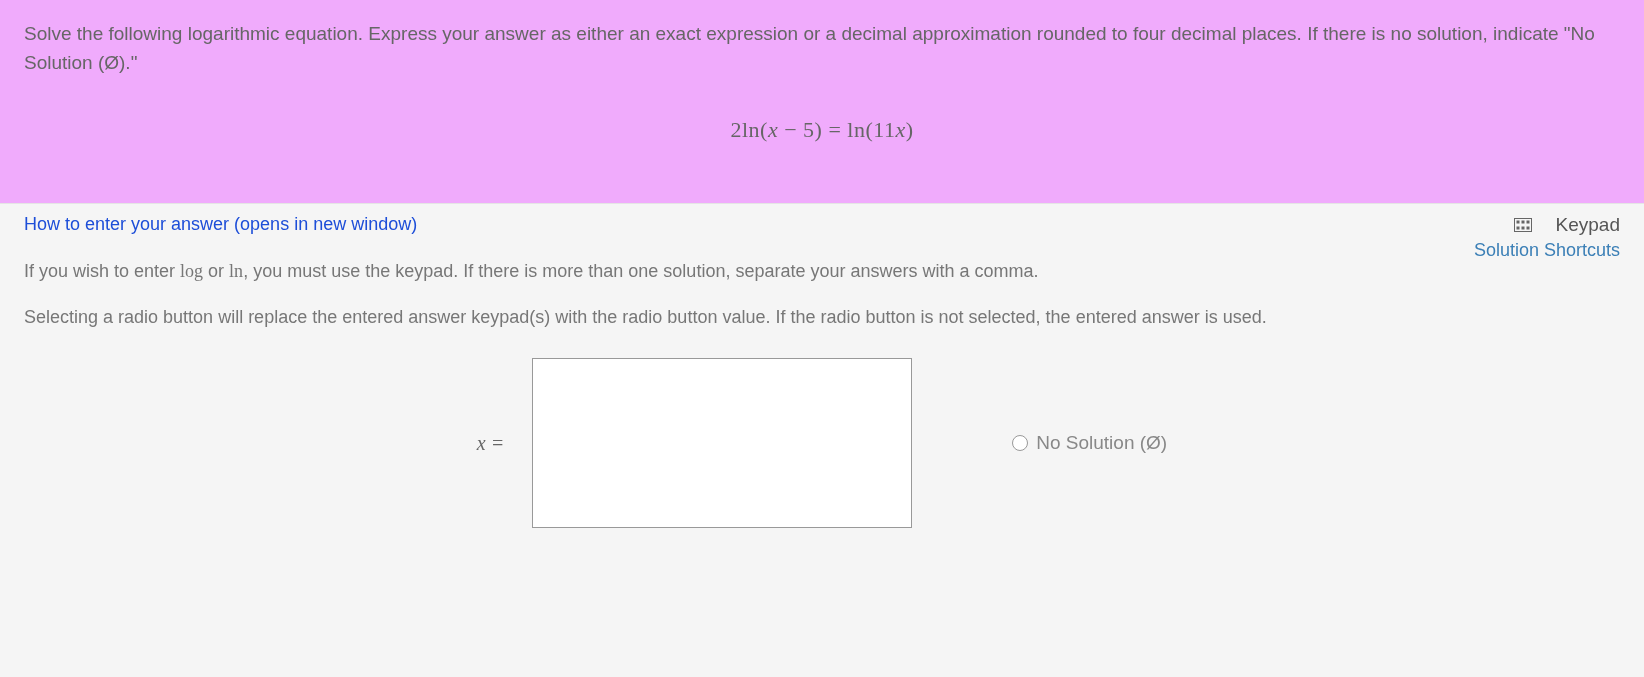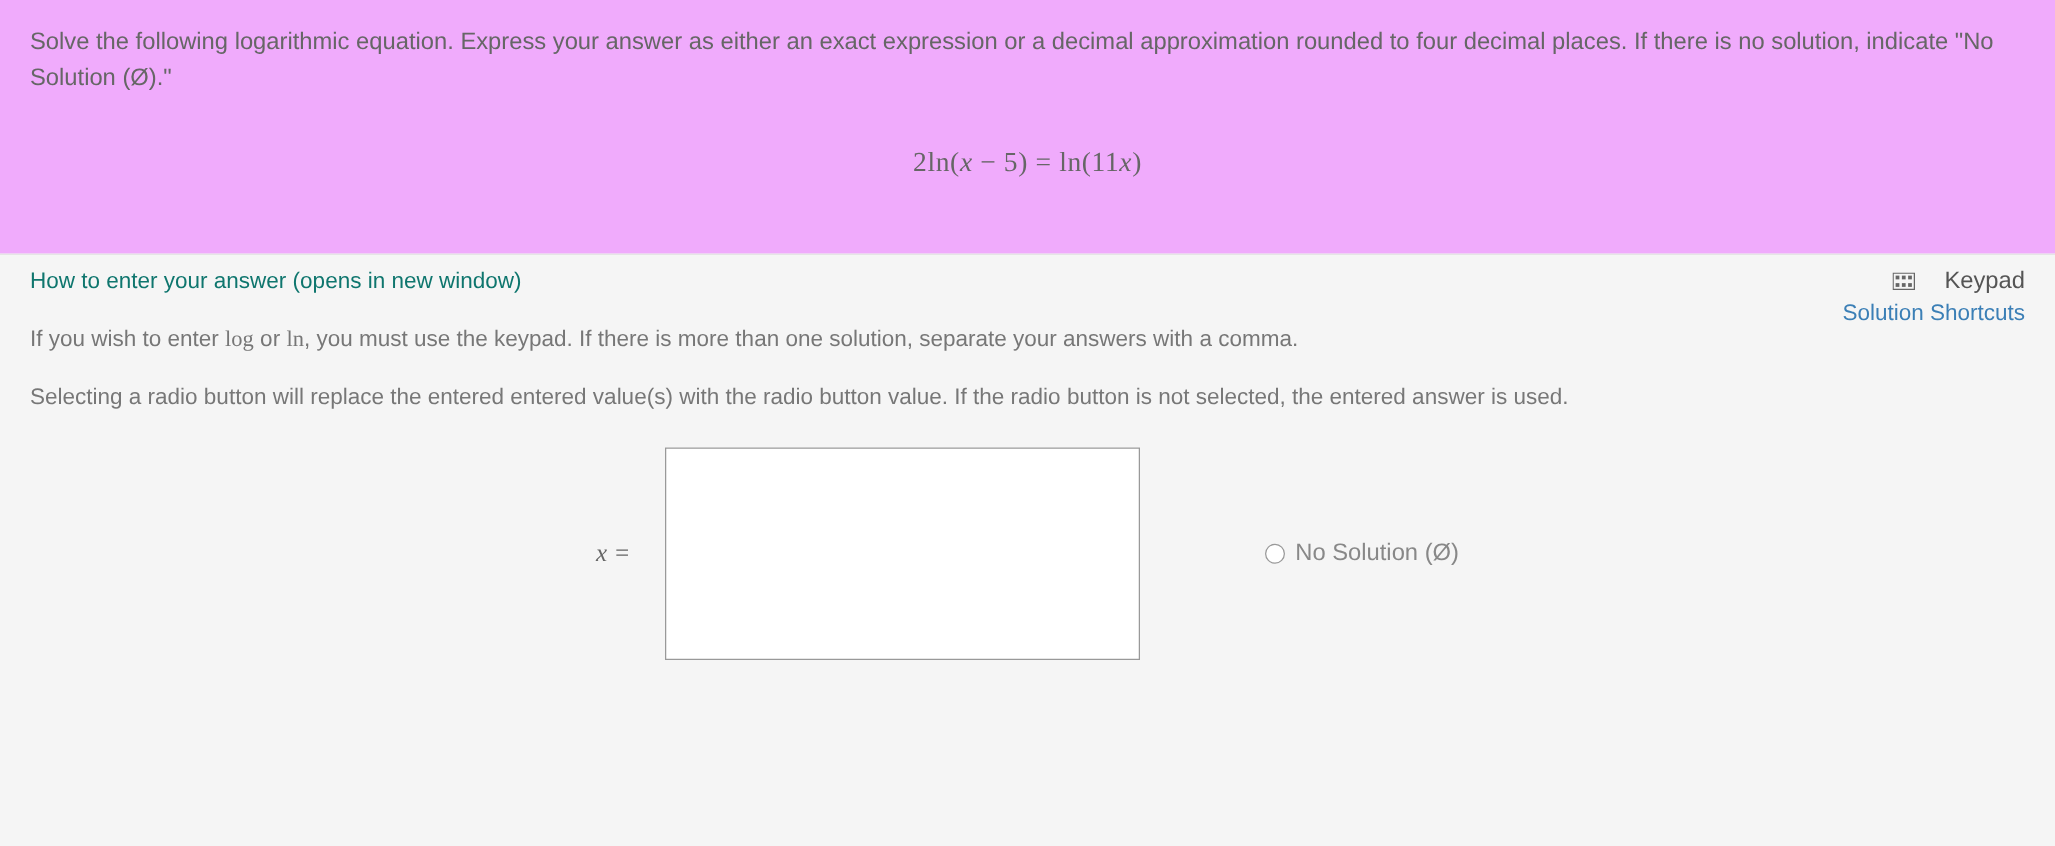--- a/index.html
+++ b/index.html
@@ -47,21 +47,21 @@
     .answer-left {
       display: flex;
       flex-direction: column;
     }
     .answer-title {
       font-weight: 600;
       color: #444;
       font-size: 19px;
     }
     .how-to-link {
-      color: #0f766e;
+      color: #1d4ed8;
       font-size: 18px;
       cursor: pointer;
     }
     .right-links {
       text-align: right;
     }
     .keypad-link {
       color: #555;
       display: flex;
       align-items: center;
@@ -162,21 +162,21 @@
         <span>Keypad</span>
       </div>
       <div class="keyboard-shortcuts">Solution Shortcuts</div>
     </div>
   </div>
 
   <div class="hint-text">
     <span>If you wish to enter </span><span class="log-ln">log</span><span> or </span><span class="log-ln">ln</span><span>, you must use the keypad. If there is more than one solution, separate your answers with a comma.</span>
   </div>
 
-  <div class="hint-text-2">Selecting a radio button will replace the entered entered value(s) with the radio button value. If the radio button is not selected, the entered answer is used.</div>
+  <div class="hint-text-2">Selecting a radio button will replace the entered answer keypad(s) with the radio button value. If the radio button is not selected, the entered answer is used.</div>
 
   <div class="answer-row">
     <span class="x-equals"><span class="italic-x">x</span> =</span>
     <textarea class="answer-input" value="" style=""></textarea>
     <label class="radio-wrap">
       <span class="radio-circle"></span>
       <span>No Solution (Ø)</span>
     </label>
   </div>
 </div>

